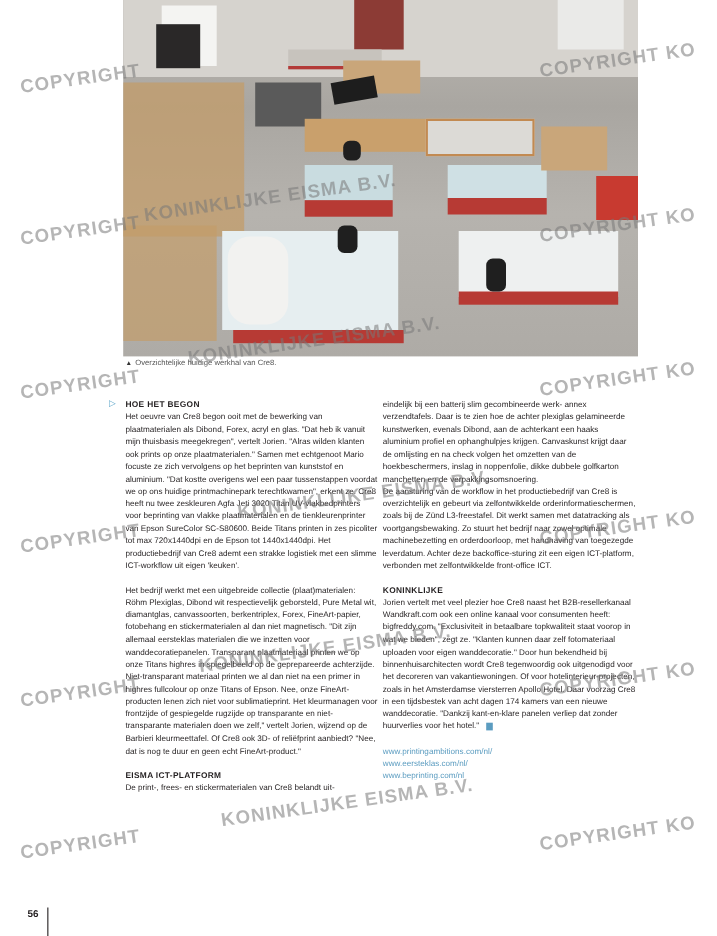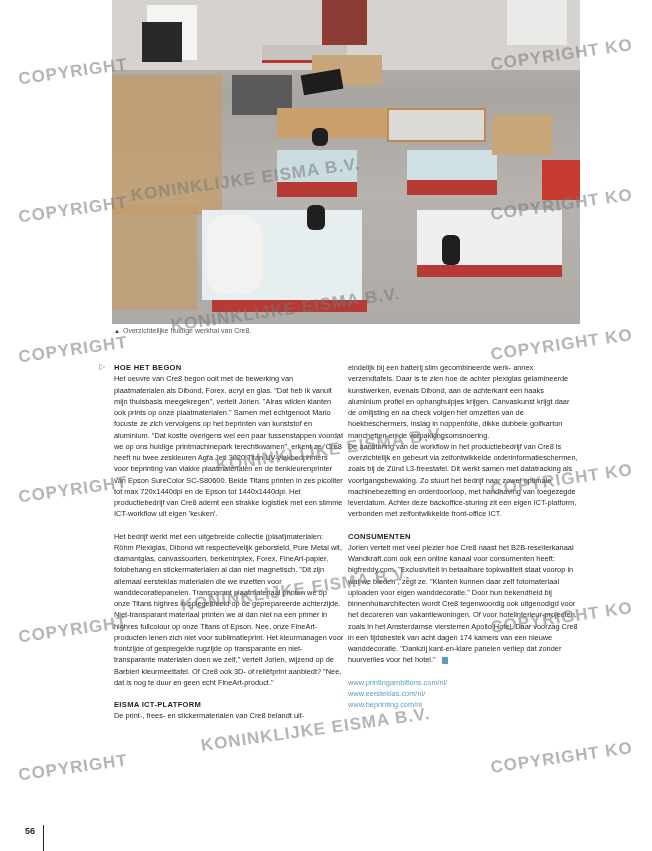--- a/index.html
+++ b/index.html
@@ -78,21 +78,21 @@
   <p>Het bedrijf werkt met een uitgebreide collectie (plaat)materialen: Röhm Plexiglas, Dibond wit respectievelijk geborsteld, Pure Metal wit, diamantglas, canvassoorten, berkentriplex, Forex, FineArt-papier, fotobehang en stickermaterialen al dan niet magnetisch. "Dit zijn allemaal eersteklas materialen die we inzetten voor wanddecoratiepanelen. Transparant plaatmateriaal printen we op onze Titans highres in spiegelbeeld op de geprepareerde achterzijde. Niet-transparant materiaal printen we al dan niet na een primer in highres fullcolour op onze Titans of Epson. Nee, onze FineArt-producten lenen zich niet voor sublimatieprint. Het kleurmanagen voor frontzijde of gespiegelde rugzijde op transparante en niet-transparante materialen doen we zelf," vertelt Jorien, wijzend op de Barbieri kleurmeettafel. Of Cre8 ook 3D- of reliëfprint aanbiedt? "Nee, dat is nog te duur en geen echt FineArt-product."</p>
   <div class="gap"></div>
   <h3>EISMA ICT-PLATFORM</h3>
   <p>De print-, frees- en stickermaterialen van Cre8 belandt uit-</p>
 </div>
 
 <div class="col right">
   <p>eindelijk bij een batterij slim gecombineerde werk- annex verzendtafels. Daar is te zien hoe de achter plexiglas gelamineerde kunstwerken, evenals Dibond, aan de achterkant een haaks aluminium profiel en ophanghulpjes krijgen. Canvaskunst krijgt daar de omlijsting en na check volgen het omzetten van de hoekbeschermers, inslag in noppenfolie, dikke dubbele golfkarton manchetten en de verpakkingsomsnoering.</p>
   <p>De aansturing van de workflow in het productiebedrijf van Cre8 is overzichtelijk en gebeurt via zelfontwikkelde orderinformatieschermen, zoals bij de Zünd L3-freestafel. Dit werkt samen met datatracking als voortgangsbewaking. Zo stuurt het bedrijf naar zowel optimale machinebezetting en orderdoorloop, met handhaving van toegezegde leverdatum. Achter deze backoffice-sturing zit een eigen ICT-platform, verbonden met zelfontwikkelde front-office ICT.</p>
   <div class="gap"></div>
-  <h3>CONSUMENTEN</h3>
+  <h3>KONINKLIJKE</h3>
   <p><span>Jorien vertelt met veel plezier hoe Cre8 naast het B2B-resellerkanaal Wandkraft.com ook een online kanaal voor consumenten heeft: bigfreddy.com. "Exclusiviteit in betaalbare topkwaliteit staat voorop in wat we bieden", zegt ze. "Klanten kunnen daar zelf fotomateriaal uploaden voor eigen wanddecoratie." Door hun bekendheid bij binnenhuisarchitecten wordt Cre8 tegenwoordig ook uitgenodigd voor het decoreren van vakantiewoningen. Of voor hotelinterieur-projecten, zoals in het Amsterdamse viersterren Apollo Hotel. Daar voorzag Cre8 in een tijdsbestek van acht dagen 174 kamers van een nieuwe wanddecoratie. "Dankzij kant-en-klare panelen verliep dat zonder huurverlies voor het hotel."</span><span class="endmark"></span></p>
   <div class="gap"></div>
   <div class="links">
     <a>www.printingambitions.com/nl/</a>
     <a>www.eersteklas.com/nl/</a>
     <a>www.beprinting.com/nl</a>
   </div>
 </div>
 
 <div class="page-num">56</div>

